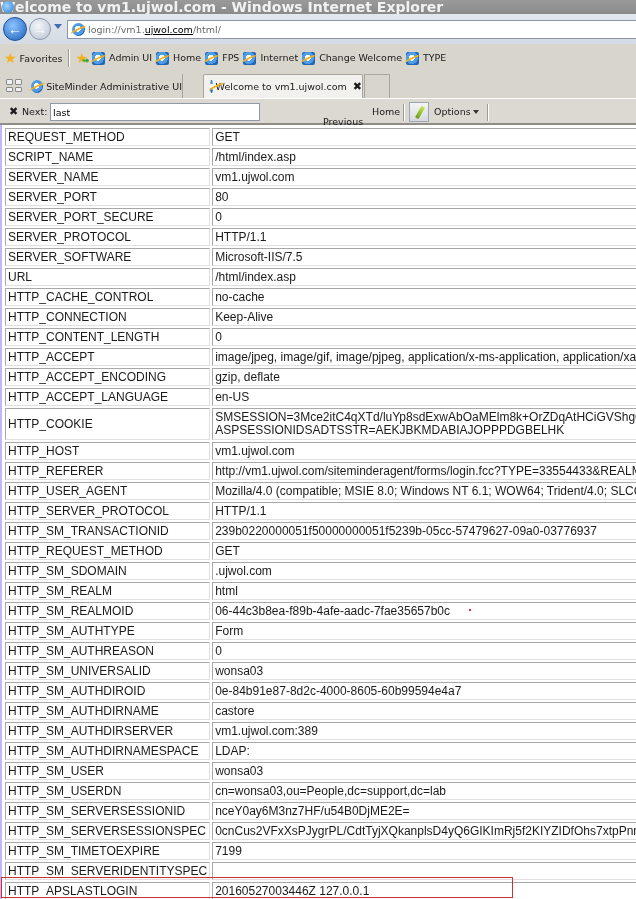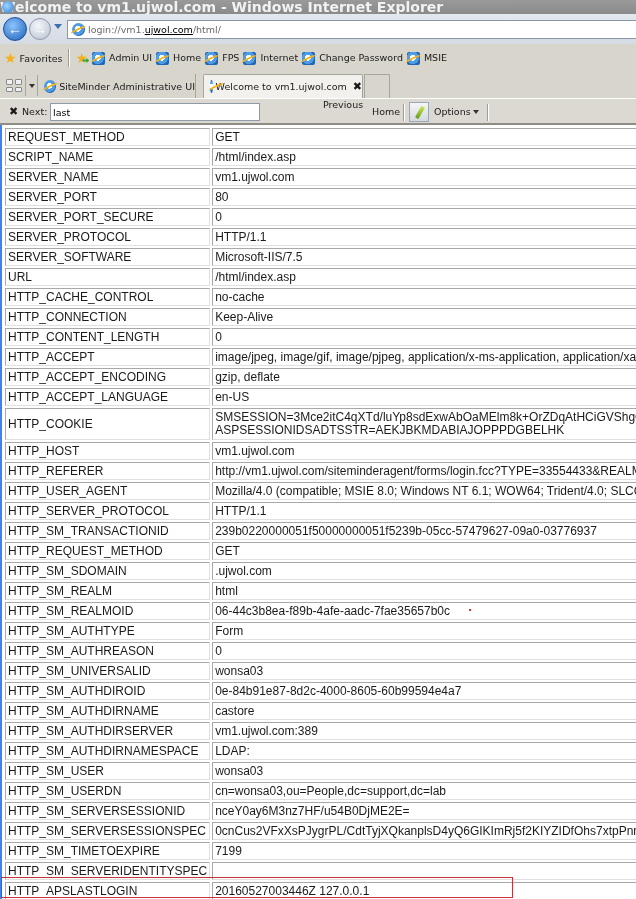--- a/index.html
+++ b/index.html
@@ -64,47 +64,47 @@
   }
   .quicktabs { position: absolute; left: 3px; top: 4px; width: 19px; height: 19px; display: grid; grid-template-columns: 7px 7px; grid-gap: 2px; padding: 3px; }
   .quicktabs span { border: 1px solid #8a8a8a; border-radius: 1px; background: #eef0f3; }
   .tablist { position: absolute; left: 25px; top: 3px; width: 13px; height: 21px; border-left: 1px solid #a8a59e; border-right: 1px solid #a8a59e; }
   .tablist::after { content: ""; position: absolute; left: 3px; top: 9px; border-left: 3px solid transparent; border-right: 3px solid transparent; border-top: 4px solid #333; }
   .tab {
     position: absolute; top: 2px; height: 24px; display: flex; align-items: center; padding-left: 6px;
     border: 1px solid #a8a59e; border-bottom: none; background: #d8d5cd; white-space: nowrap; color: #1a1a1a;
   }
   .tab .ie-icon { margin-right: 3px; }
-  .tab1 { left: 38px; width: 158px; border-top: none; border-left: none; }
+  .tab1 { left: 25px; width: 158px; border-top: none; border-left: none; }
   .tab2 { left: 203px; width: 160px; background: #f2f1ee; border-radius: 2px 2px 0 0; }
   .tab2 .close { margin-left: 6px; font-weight: bold; font-size: 11px; }
   .tab3 { left: 364px; width: 26px; }
 
   
   .findbar {
     position: absolute; left: 0; top: 98px; width: 636px; height: 27px;
     background: #dcd9d2; border-top: 1px solid #fff; border-bottom: 2px solid #8f8c86;
     font-family: "DejaVu Sans", sans-serif; font-size: 9.5px; color: #1a1a1a;
   }
   .find-close { position: absolute; left: 9px; top: 6px; font-weight: bold; font-size: 11px; }
   .find-label { position: absolute; left: 22px; top: 7px; }
   .find-input {
     position: absolute; left: 50px; top: 4px; width: 210px; height: 18px;
     border: 1px solid #8f9aa8; background: #fff; font-family: "DejaVu Sans", sans-serif; font-size: 9.5px; padding: 1px 2px; color: #000;
   }
-  .find-prev { position: absolute; left: 323px; top: 0; text-align: right; }
+  .find-prev { position: absolute; left: 323px; top: 17px; text-align: right; }
   .find-next { position: absolute; left: 372px; top: 7px; }
   .fsep { position: absolute; top: 5px; width: 1px; height: 17px; background: #9f9c95; box-shadow: 1px 0 0 #fff; }
   .highlight-btn { position: absolute; left: 409px; top: 3px; width: 20px; height: 20px; border: 1px solid #9da6b3; background: linear-gradient(#f4f5f7, #d5d9df); }
   .highlight-btn::after { content: ""; position: absolute; left: 8px; top: 3px; width: 4px; height: 13px; background: linear-gradient(#c8e84a, #6a9d1f); transform: rotate(30deg); border-radius: 1px; }
   .find-options { position: absolute; left: 434px; top: 7px; text-align: right; }
   .find-options-caret { position: absolute; left: 473px; top: 11px; border-left: 3px solid transparent; border-right: 3px solid transparent; border-top: 4px solid #333; }
 
   
-  .content { position: absolute; left: 0; top: 125px; width: 636px; height: 774px; overflow: hidden; background: #fff; border-left: 2px solid #3b82f6; }
+  .content { position: absolute; left: 0; top: 125px; width: 636px; height: 774px; overflow: hidden; background: #fff; border-left: 2px solid #c4b5fd; }
   table.vars { border-collapse: separate; border-spacing: 2px; width: 760px; margin-left: 1px; margin-top: 1px; }
   table.vars td {
     border: 1px solid; border-color: #a8a8a8 #e0e0e0 #e0e0e0 #a8a8a8;
     font-family: "Liberation Sans", sans-serif; font-size: 12px; color: #1a1a1a;
     height: 18px; padding: 0 2px; line-height: 13px; white-space: nowrap; vertical-align: middle;
   }
   table.vars td.k { width: 196px; }
   table.vars td.v { width: 560px; }
   table.vars tr.tall td { height: 32px; }
 
@@ -151,25 +151,25 @@
   <span class="fav">
       <span class="ie-icon"></span>
       <span>FPS</span>
     </span>
   <span class="fav">
       <span class="ie-icon"></span>
       <span>Internet</span>
     </span>
   <span class="fav">
       <span class="ie-icon"></span>
-      <span>Change Password</span>
-    </span>
-  <span class="fav">
-      <span class="ie-icon"></span>
-      <span>MSIE</span>
+      <span>Change Welcome</span>
+    </span>
+  <span class="fav">
+      <span class="ie-icon"></span>
+      <span>TYPE</span>
     </span>
 </div>
 
 <div class="tabrow">
   <div class="quicktabs">
       <span></span>
       <span></span>
       <span></span>
       <span></span>
     </div>

